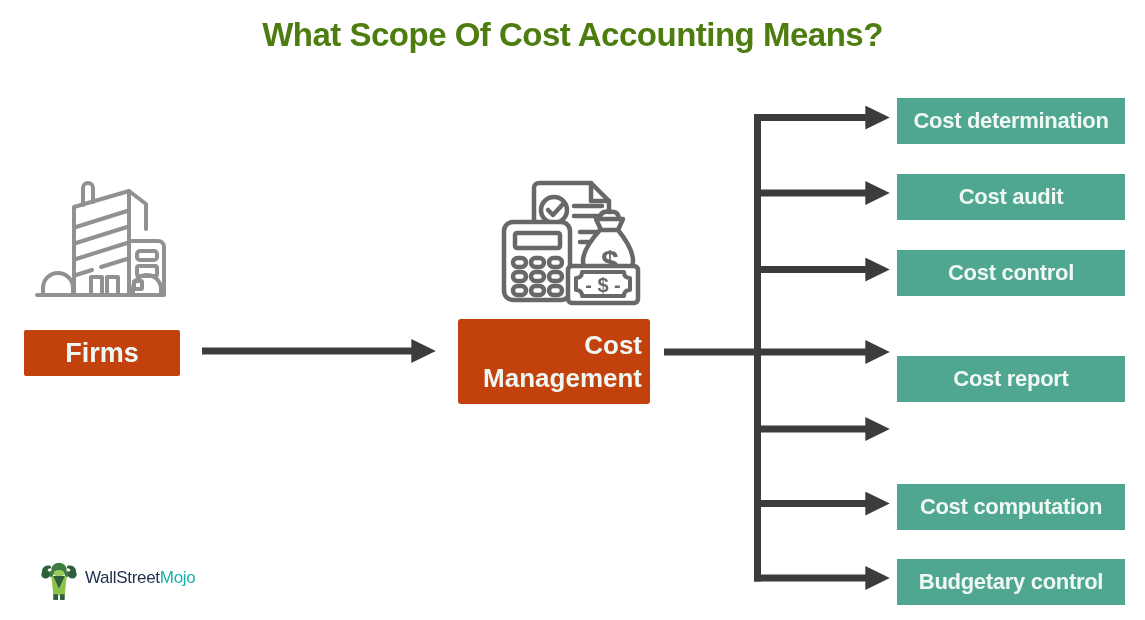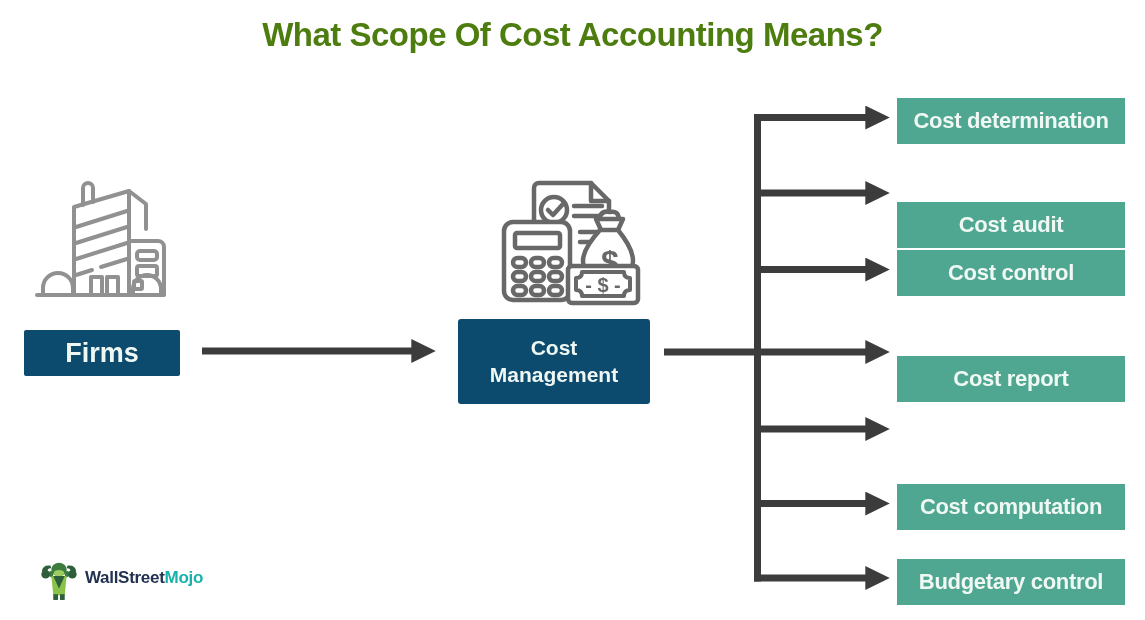--- a/index.html
+++ b/index.html
@@ -9,41 +9,41 @@
   }
   .title {
     position:absolute; left:0; right:0; top:16px; margin:0;
     text-align:center; font-size:33px; font-weight:bold; color:#4d7c0f;
     letter-spacing:-0.5px;
   }
   .arrows { position:absolute; left:0; top:0; width:1145px; height:620px; }
 
   .box {
     position:absolute; display:flex; align-items:center; justify-content:center;
-    background:#0c4a6e; color:#eff7f3; font-weight:bold; text-align:center;
+    background:#c2410c; color:#eff7f3; font-weight:bold; text-align:right;
     border-radius:2px;
   }
   .firms { left:24px; top:330px; width:156px; height:46px; font-size:27px; }
-  .cm    { left:458px; top:319px; width:192px; height:85px; font-size:21px;
-           line-height:1.25; border-radius:3px; padding:0 16px; box-sizing:border-box; }
+  .cm    { left:458px; top:319px; width:192px; height:85px; font-size:26px;
+           line-height:1.25; border-radius:3px; padding:0 8px; box-sizing:border-box; }
 
   .rbox {
     position:absolute; left:897px; width:228px; height:46px;
     display:flex; align-items:center; justify-content:center;
     background:#50a791; color:#f0f8f4; font-size:22px; font-weight:bold;
     letter-spacing:-0.3px;
   }
-  .r1 { top:98px; }  .r2 { top:174px;margin-top:28px; } .r3 { top:250px; } .r4 { top:356px; }
+  .r1 { top:98px; }  .r2 { top:174px; } .r3 { top:250px; } .r4 { top:356px; }
   .r5 { top:410px; } .r6 { top:484px; } .r7 { top:559px; }
 
   .building-icon { position:absolute; left:33px; top:167px; }
   .cost-icon     { position:absolute; left:496px; top:174px; }
 
   .logo { position:absolute; left:38px; top:556px; display:flex; align-items:center; gap:5px; }
-  .logo-text { font-size:17px; font-weight:bold; letter-spacing:-0.3px; }
+  .logo-text { font-size:17px; font-weight:normal; letter-spacing:-0.3px; }
   .lt1 { color:#22314f; }
   .lt2 { color:#17b2aa; }
 </style>
 </head>
 <body>
 
 <div class="canvas">
 
   <h1 class="title">What Scope Of Cost Accounting Means?</h1>
 

